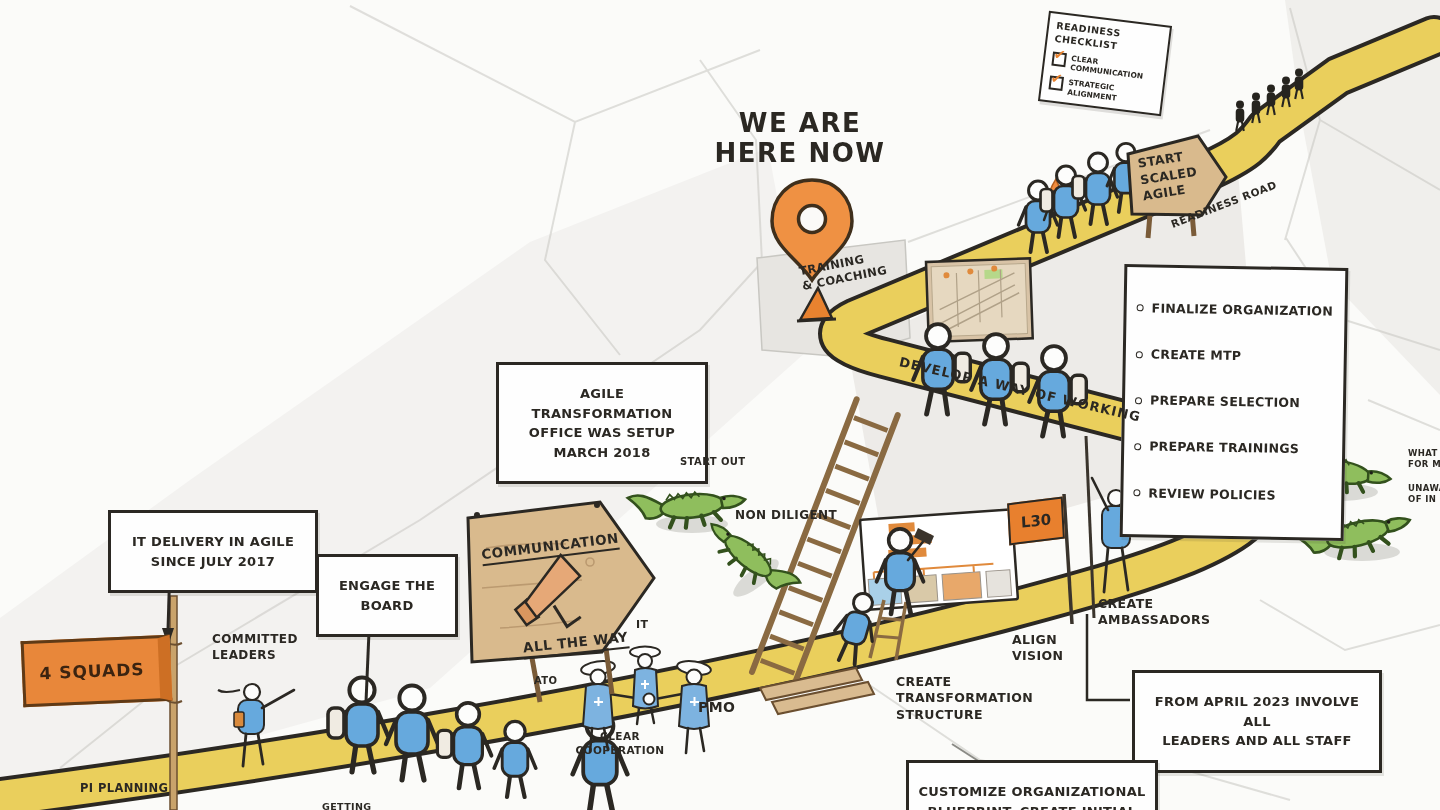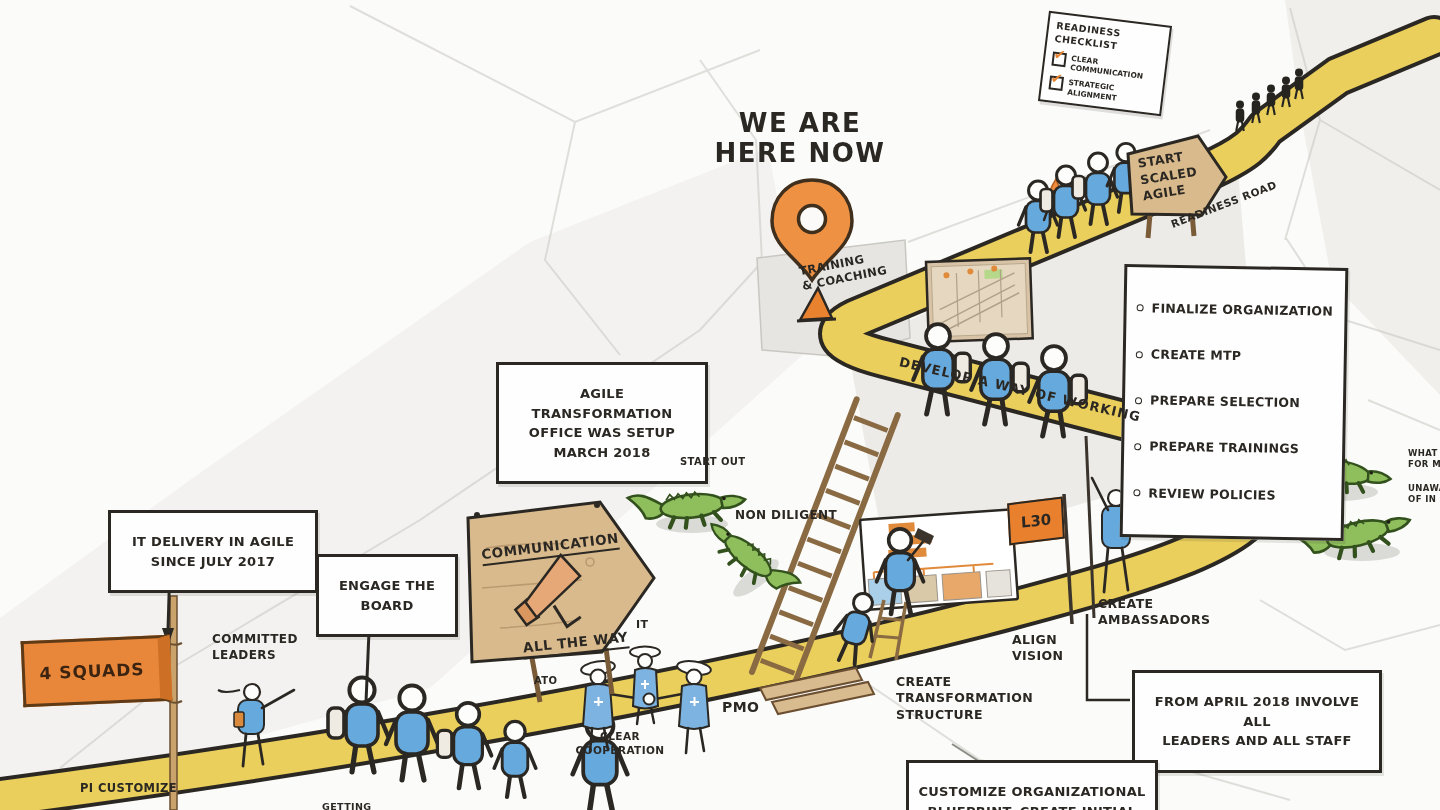--- a/index.html
+++ b/index.html
@@ -292,47 +292,47 @@
 <div class="box" style="left:316px;top:554px;width:118px;">ENGAGE THE
 BOARD</div>
 
 <div class="lbl" style="left:480px;top:520px;transform:rotate(-7deg);font-size:13.5px;letter-spacing:.5px;">
   <span class="underline">COMMUNICATION</span></div>
 <div class="lbl" style="left:522px;top:616px;transform:rotate(-6deg);font-size:13.5px;letter-spacing:.5px;">
   <span class="underline">ALL THE WAY</span></div>
 
 <div class="lbl" style="left:534px;top:674px;font-size:10px;">ATO</div>
 <div class="lbl" style="left:636px;top:618px;font-size:11px;">IT</div>
-<div class="lbl" style="left:698px;top:698px;font-size:14px;margin-left:24px;">PMO</div>
+<div class="lbl" style="left:698px;top:698px;font-size:14px;">PMO</div>
 <div class="lbl" style="left:574px;top:730px;width:92px;text-align:center;font-size:10.5px;">CLEAR
 COOPERATION</div>
 
 <div class="banner" style="left:22px;top:638px;width:134px;height:60px;font-size:17px;transform:rotate(-2.5deg);">
   <span>4 SQUADS</span>
     </div>
 
 <div class="lbl" style="left:212px;top:632px;font-size:12px;">COMMITTED
 LEADERS</div>
 
-<div class="lbl" style="left:80px;top:781px;font-size:11.5px;">PI CUSTOMIZE</div>
+<div class="lbl" style="left:80px;top:781px;font-size:11.5px;">PI PLANNING</div>
 <div class="lbl" style="left:322px;top:801px;font-size:9.5px;">GETTING</div>
 
 <div class="flag" style="left:1008px;top:500px;width:52px;height:38px;font-size:15px;transform:rotate(-7deg) skewX(-4deg);">
   <span>L30</span>
     </div>
 
 <div class="lbl" style="left:1012px;top:632px;font-size:12.5px;">ALIGN
 VISION</div>
 <div class="lbl" style="left:1098px;top:596px;font-size:12.5px;">CREATE
 AMBASSADORS</div>
 <div class="lbl" style="left:896px;top:674px;font-size:12.5px;">CREATE
 TRANSFORMATION
 STRUCTURE</div>
 
-<div class="box" style="left:1132px;top:670px;width:226px;">FROM APRIL 2018 INVOLVE ALL
+<div class="box" style="left:1132px;top:670px;width:226px;">FROM APRIL 2023 INVOLVE ALL
 LEADERS AND ALL STAFF</div>
 
 <div class="box" style="left:906px;top:760px;width:228px;">CUSTOMIZE ORGANIZATIONAL
 BLUEPRINT, CREATE INITIAL</div>
 
 <div class="lbl" style="left:1408px;top:448px;font-size:8.5px;width:60px;">WHAT
 FOR M</div>
 <div class="lbl" style="left:1408px;top:483px;font-size:8.5px;width:60px;">UNAWA
 OF IN</div>
 

